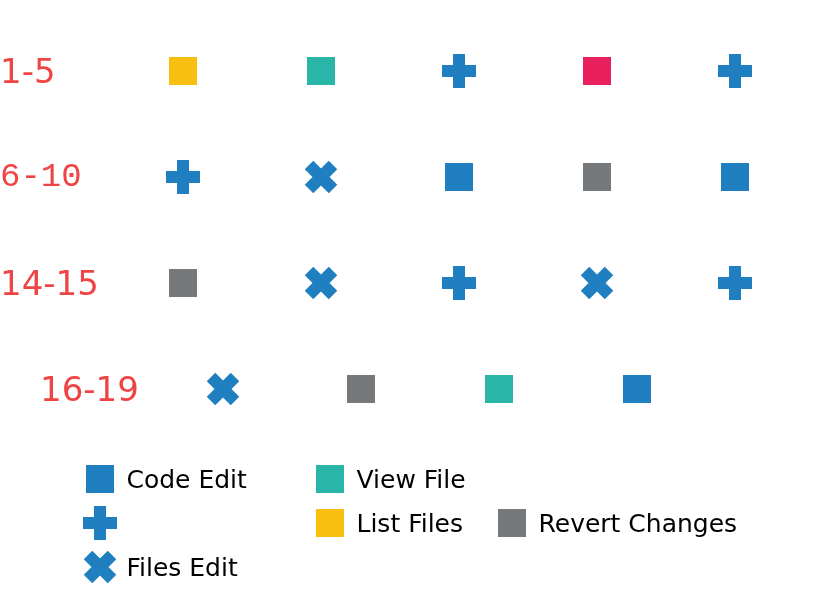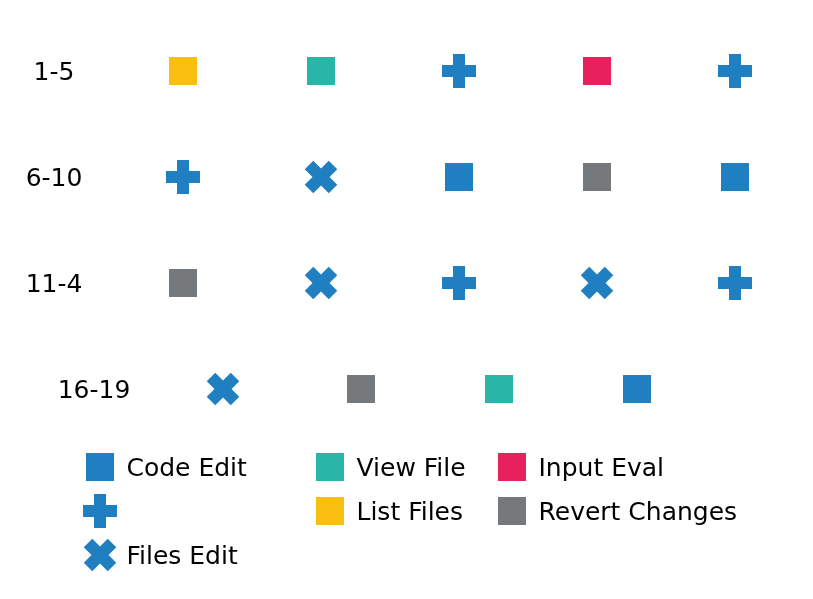--- a/index.html
+++ b/index.html
@@ -25,25 +25,25 @@
   .row {
     position: absolute;
     left: 0;
     width: 813px;
     height: 106px;
     display: flex;
     align-items: center;
   }
   .row-label {
     width: 122px;
-    text-align: center;
+    text-align: left;
     padding-right: 14px;
-    font-size: 25px;
+    font-size: 34px;
     line-height: 1;
-    color: #000000;
+    color: #ef4444;
     box-sizing: border-box;
     white-space: nowrap;
   }
   .cells {
     position: relative;
     flex: 1;
     height: 106px;
   }
   .cell {
     position: absolute;
@@ -104,21 +104,21 @@
 
   #legend {
     position: absolute;
     left: 0;
     top: 445px;
     width: 813px;
     height: 150px;
   }
   .legend-inner {
     position: relative;
-    margin: 0 auto;
+    margin: 12px auto;
     width: 660px;
   }
   .legend-row {
     display: flex;
     align-items: center;
     height: 44px;
   }
   .legend-item {
     display: flex;
     align-items: center;
@@ -158,42 +158,42 @@
           <span class="mk-plus" style="color: rgb(31, 127, 192);"></span>
         </div>
         <div class="cell" style="left: 475px;">
           <span class="mk-square" style="color: rgb(232, 32, 94); background: rgb(232, 32, 94);"></span>
         </div>
         <div class="cell" style="left: 613px;">
           <span class="mk-plus" style="color: rgb(31, 127, 192);"></span>
         </div>
       </div>
     </div>
-    <div class="row" style="top: 124px;">
+    <div class="row" style="top: 124px; font-family: Liberation Mono, monospace;">
       <div class="row-label">6-10</div>
       <div class="cells">
         <div class="cell" style="left: 61px;">
           <span class="mk-plus" style="color: rgb(31, 127, 192);"></span>
         </div>
         <div class="cell" style="left: 199px;">
           <span class="mk-x" style="color: rgb(31, 127, 192);"></span>
         </div>
         <div class="cell" style="left: 337px;">
           <span class="mk-square" style="color: rgb(31, 127, 192); background: rgb(31, 127, 192);"></span>
         </div>
         <div class="cell" style="left: 475px;">
           <span class="mk-square" style="color: rgb(118, 121, 124); background: rgb(118, 121, 124);"></span>
         </div>
         <div class="cell" style="left: 613px;">
           <span class="mk-square" style="color: rgb(31, 127, 192); background: rgb(31, 127, 192);"></span>
         </div>
       </div>
     </div>
     <div class="row" style="top: 230px;">
-      <div class="row-label">11-4</div>
+      <div class="row-label">14-15</div>
       <div class="cells">
         <div class="cell" style="left: 61px;">
           <span class="mk-square" style="color: rgb(118, 121, 124); background: rgb(118, 121, 124);"></span>
         </div>
         <div class="cell" style="left: 199px;">
           <span class="mk-x" style="color: rgb(31, 127, 192);"></span>
         </div>
         <div class="cell" style="left: 337px;">
           <span class="mk-plus" style="color: rgb(31, 127, 192);"></span>
         </div>
@@ -231,26 +231,20 @@
             <span class="mk-square" style="color: rgb(31, 127, 192); background: rgb(31, 127, 192);"></span>
           </div>
           <div class="legend-label">Code Edit</div>
         </div>
         <div class="legend-item lw-2">
           <div class="legend-swatch">
             <span class="mk-square" style="color: rgb(41, 181, 168); background: rgb(41, 181, 168);"></span>
           </div>
           <div class="legend-label">View File</div>
         </div>
-        <div class="legend-item lw-3">
-          <div class="legend-swatch">
-            <span class="mk-square" style="color: rgb(232, 32, 94); background: rgb(232, 32, 94);"></span>
-          </div>
-          <div class="legend-label">Input Eval</div>
-        </div>
       </div>
       <div class="legend-row">
         <div class="legend-item lw-1">
           <div class="legend-swatch">
             <span class="mk-plus" style="color: rgb(31, 127, 192);"></span>
           </div>
         </div>
         <div class="legend-item lw-2">
           <div class="legend-swatch">
             <span class="mk-square" style="color: rgb(249, 191, 16); background: rgb(249, 191, 16);"></span>

